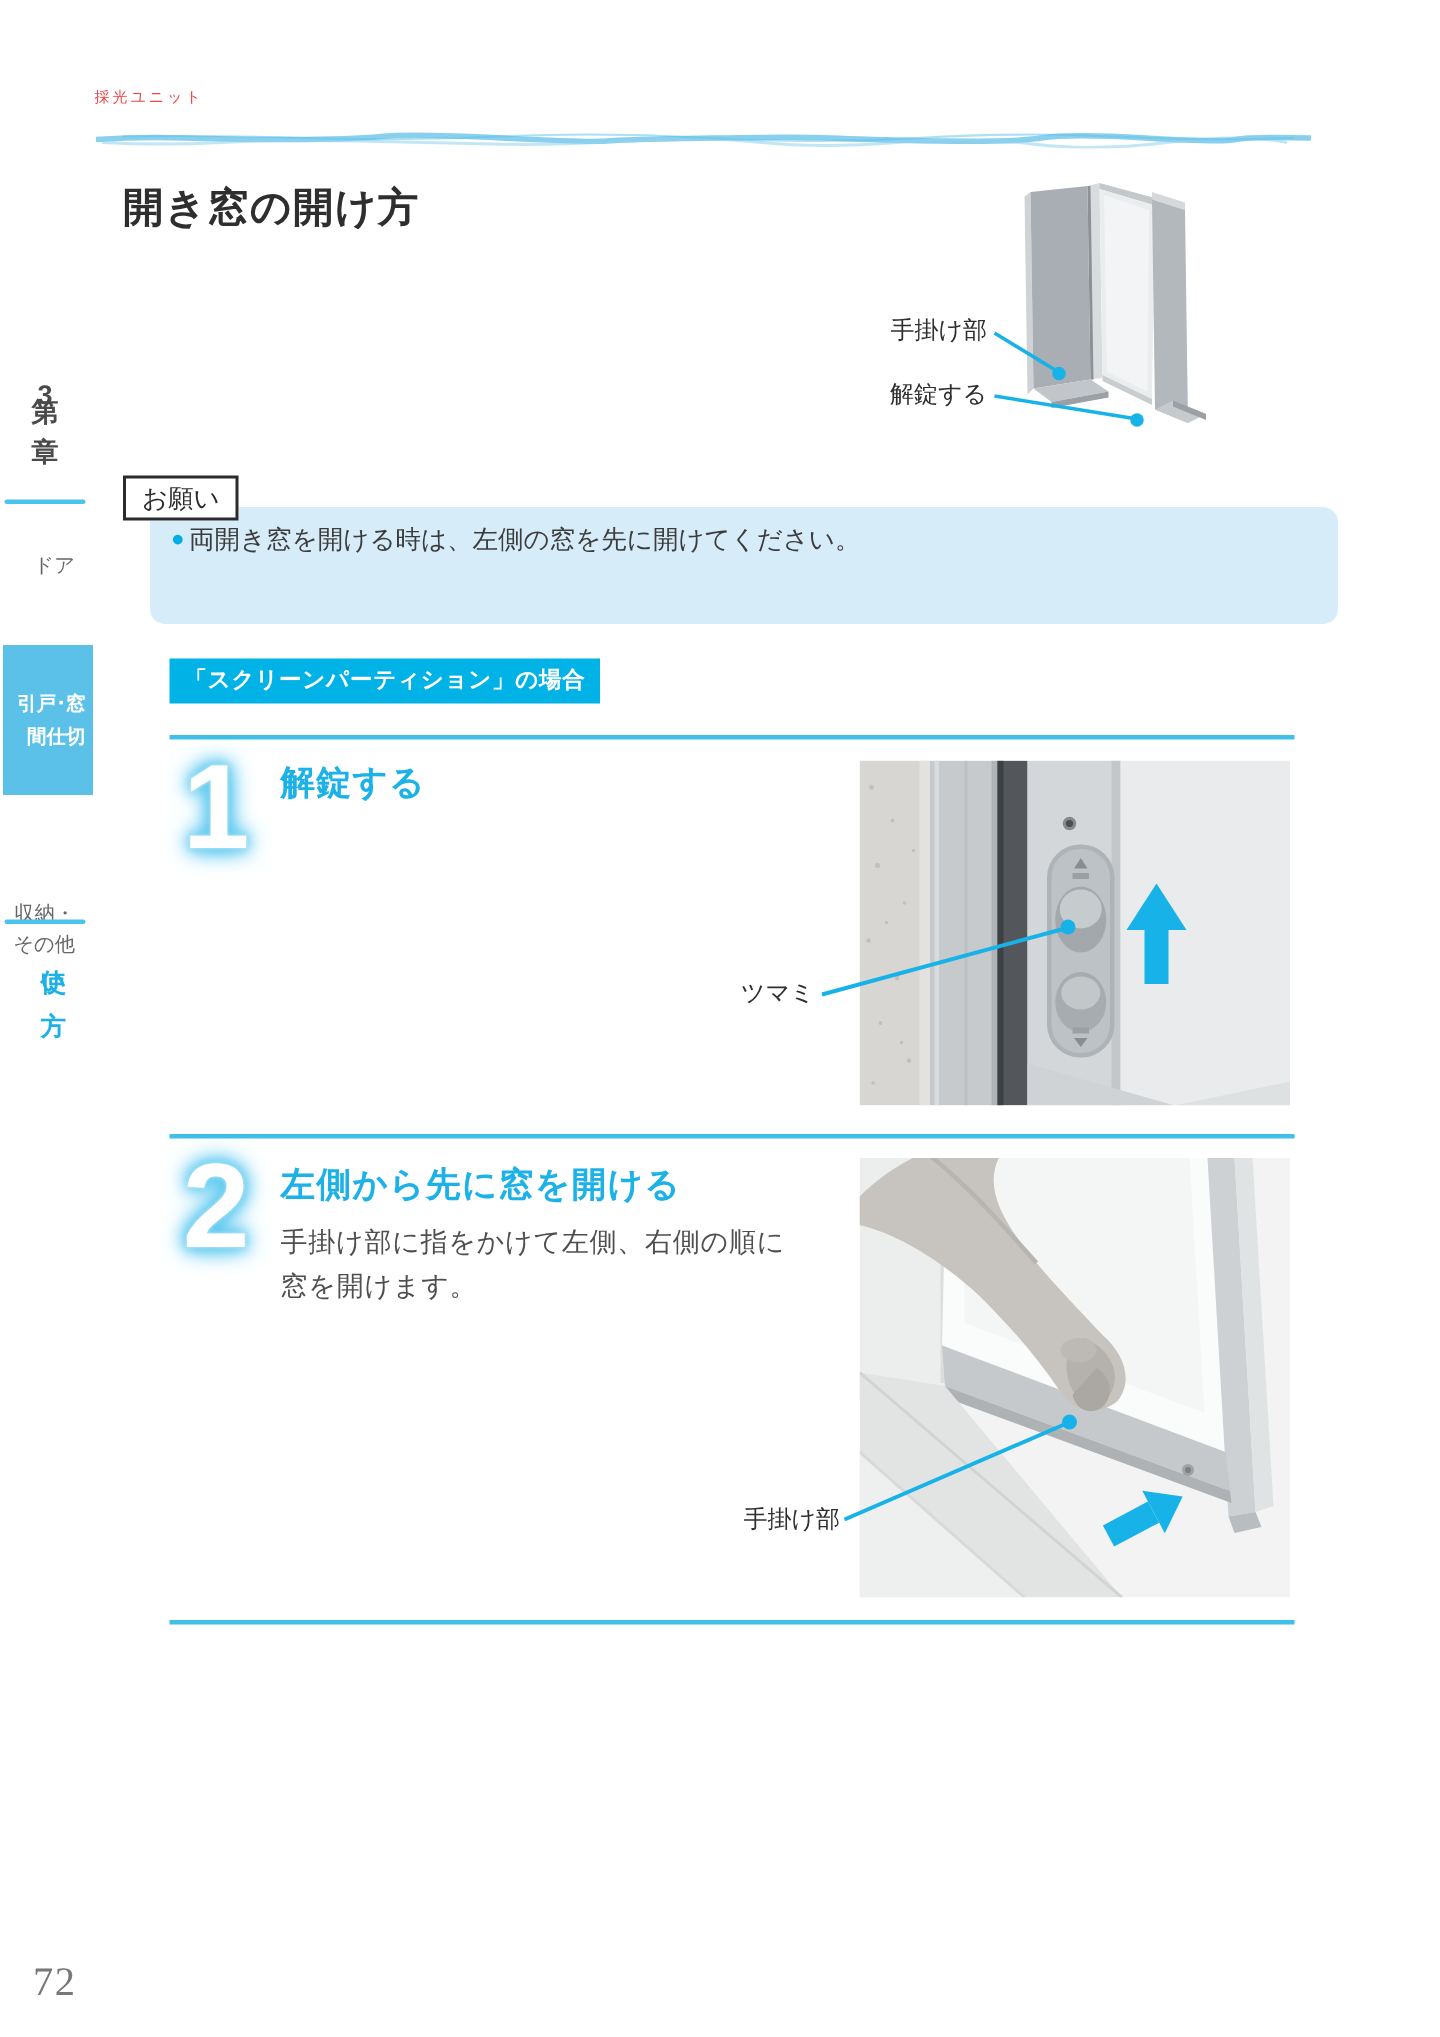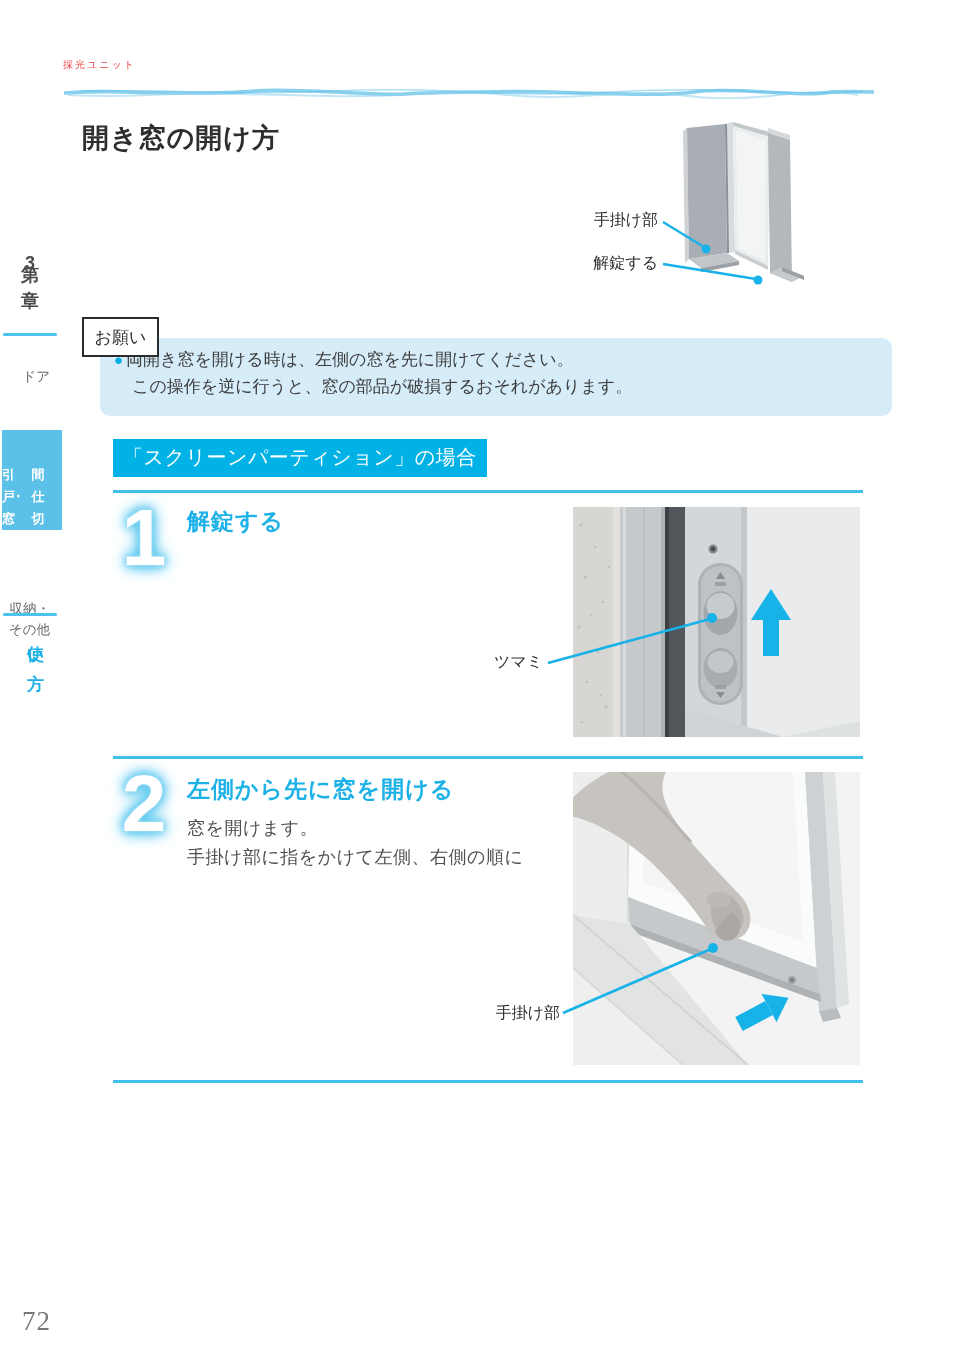--- a/index.html
+++ b/index.html
@@ -14,32 +14,32 @@
 
   
   .v-text{writing-mode:vertical-rl;text-orientation:upright;}
   .chapter{position:absolute;left:18px;top:250px;font-size:18px;font-weight:bold;color:#4a4a4a;letter-spacing:3px;}
   .side-rule{position:absolute;left:3px;width:54px;height:3px;background:#4cc3ee;border-radius:2px;}
   .side-rule.r1{top:333px;}
   .side-rule.r2{top:613px;}
   .side-tab{position:absolute;left:0;width:58px;text-align:right;padding-right:8px;font-size:13.5px;color:#666;line-height:21px;}
   .tab-door{top:366px;}
   .tab-storage{top:553px;margin-top:45px;}
-  .tab-active{position:absolute;left:2px;top:430px;width:60px;height:100px;background:#5cc1e8;color:#fff;display:flex;flex-direction:row;justify-content:center;align-items:flex-end;padding-right:5px;font-size:13px;font-weight:bold;line-height:22px;}
+  .tab-active{position:absolute;left:2px;top:430px;width:60px;height:100px;background:#5cc1e8;color:#fff;display:flex;flex-direction:column;justify-content:center;align-items:flex-end;padding-right:5px;font-size:13px;font-weight:bold;line-height:22px;}
   .tab-usage{position:absolute;left:24px;top:633px;font-size:17px;font-weight:bold;color:#1cb1e7;letter-spacing:4px;}
 
   
-  .notice-label{position:absolute;left:82px;top:317px;width:77px;height:40px;border:2px solid #2b2b2b;background:#fff;display:flex;align-items:center;justify-content:center;font-size:17px;color:#2b2b2b;z-index:3;}
+  .notice-label{position:absolute;left:82px;top:317px;width:77px;height:30px;border:2px solid #2b2b2b;background:#fff;display:flex;align-items:center;justify-content:center;font-size:17px;color:#2b2b2b;z-index:3;}
   .notice-box{position:absolute;left:100px;top:338px;width:792px;height:78px;background:#d6ecf9;border-radius:10px;z-index:1;}
   .notice-line1{position:absolute;left:114px;top:348px;font-size:17px;color:#3c3c3c;display:flex;align-items:center;z-index:2;}
   .notice-bullet{color:#00ade4;font-size:15px;margin-right:3px;}
   .notice-line2{position:absolute;left:132px;top:375px;font-size:17px;color:#3c3c3c;z-index:2;}
 
   
-  .section-heading{position:absolute;left:113px;top:439px;background:#00b2e5;color:#fff;font-size:20px;font-weight:normal;padding:5px 10px 6px 10px;letter-spacing:0.5px;}
+  .section-heading{position:absolute;left:113px;top:439px;background:#00b2e5;color:#fff;font-size:15px;font-weight:bold;padding:5px 10px 6px 10px;letter-spacing:0.5px;}
 
   .h-rule{position:absolute;left:113px;width:750px;height:3px;background:#3fbfe9;}
   .h-rule.hr1{top:490px;}
   .h-rule.hr2{top:756px;}
   .h-rule.hr3{top:1080px;}
 
   
   .step-num{position:absolute;left:110px;width:68px;text-align:center;font-size:80px;font-weight:bold;color:#ffffff;
     text-shadow:0 0 2px #c9ecfa,0 0 5px #8ed8f4,0 0 9px #55c6ef,0 0 14px #4cc3ee,0 0 18px #4cc3ee;}
   .step1-num{top:492px;}
@@ -124,21 +124,20 @@
   </svg>
   <div class="dgm-label lbl-tekake1">手掛け部</div>
   <div class="dgm-label lbl-sublock">解錠する</div>
 
   <div class="notice-label">お願い</div>
   <div class="notice-box"></div>
   <div class="notice-line1">
     <span class="notice-bullet">●</span>
     <span>両開き窓を開ける時は、左側の窓を先に開けてください。</span>
   </div>
-  <div class="notice-line2">この操作を逆に行うと、窓の部品が破損するおそれがあります。</div>
 
   <div class="section-heading">「スクリーンパーティション」の場合</div>
 
   <div class="h-rule hr1"></div>
 
   <div class="step-num step1-num">1</div>
   <div class="step-title step1-title">解錠する</div>
   <div class="photo photo1">
     <svg width="287" height="230" viewBox="0 0 287 230">
       <rect x="0" y="0" width="287" height="230" fill="#e3e5e6"></rect>
@@ -200,22 +199,22 @@
   <svg class="leader-svg" style="left:540px;top:605px;" width="190" height="70" viewBox="0 0 190 70">
     <line x1="8" y1="58" x2="170" y2="14" stroke="#17b2e8" stroke-width="2.6"></line>
     <circle cx="172" cy="13" r="5" fill="#17b2e8"></circle>
   </svg>
 
   <div class="h-rule hr2"></div>
 
   <div class="step-num step2-num">2</div>
   <div class="step-title step2-title">左側から先に窓を開ける</div>
   <div class="step-body step2-body">
+    <div>手掛け部に指をかけて左側、右側の順に</div>
     <div>窓を開けます。</div>
-    <div>手掛け部に指をかけて左側、右側の順に</div>
   </div>
   <div class="photo photo2">
     <svg width="287" height="293" viewBox="0 0 287 293">
       <rect x="0" y="0" width="287" height="293" fill="#f2f3f2"></rect>
 
       <rect x="0" y="0" width="58" height="160" fill="#eceeed"></rect>
       <rect x="54" y="0" width="4" height="150" fill="#dcdedd"></rect>
 
       <polygon points="58,0 232,0 244,196 55,125" fill="#fafbfb"></polygon>
       <polygon points="70,0 220,0 230,170 70,110" fill="#f4f6f6"></polygon>

